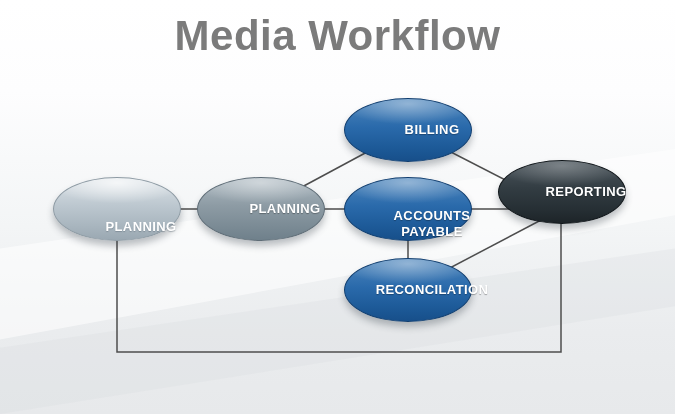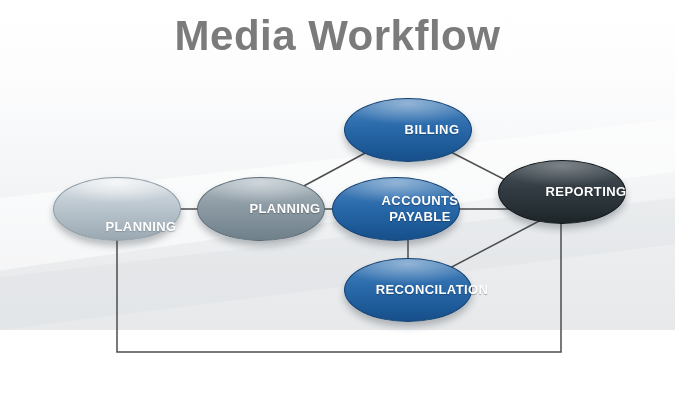--- a/index.html
+++ b/index.html
@@ -2,21 +2,21 @@
 <html><head>
 <meta charset="utf-8">
 <style>
   html,body{margin:0;padding:0;}
   body{
     width:675px;height:414px;overflow:hidden;
     font-family:"Liberation Sans","DejaVu Sans",sans-serif;
     background:#ffffff;
   }
   .stage{
-    position:relative;width:675px;height:330px;
+    position:relative;width:675px;height:414px;
     background:linear-gradient(180deg,#ffffff 0%,#fdfdfe 22%,#f3f5f6 55%,#eaecee 80%,#e7e9eb 100%);
   }
   
   .band1{position:absolute;inset:0;pointer-events:none;
     clip-path:polygon(0 60%,100% 36%,100% 52%,0 82%);
     background:rgba(255,255,255,0.55);}
   .band2{position:absolute;inset:0;pointer-events:none;
     clip-path:polygon(0 84%,100% 60%,100% 74%,0 100%);
     background:rgba(216,220,224,0.28);}
   .title{
@@ -51,21 +51,21 @@
     border:1px solid #123f70;
   }
   .node.dark{
     background:radial-gradient(ellipse 90% 55% at 50% 8%,rgba(255,255,255,0.28),rgba(255,255,255,0) 60%),
                linear-gradient(180deg,#4c565d 0%,#323c42 45%,#262f34 78%,#1d2428 100%);
     border:1px solid #10161a;
   }
   .pos-planning{left:53px;top:177px;}
   .pos-execution{left:197px;top:177px;}
   .pos-billing{left:344px;top:98px;}
-  .pos-accounts{left:332px;top:177px;}
+  .pos-accounts{left:344px;top:177px;align-items:flex-end;}
   .pos-reconcilation{left:344px;top:258px;align-items:center;}
   .pos-reporting{left:498px;top:160px;}
 </style>
 </head>
 <body>
 
 <div class="stage">
   <div class="band1"></div>
   <div class="band2"></div>
 

